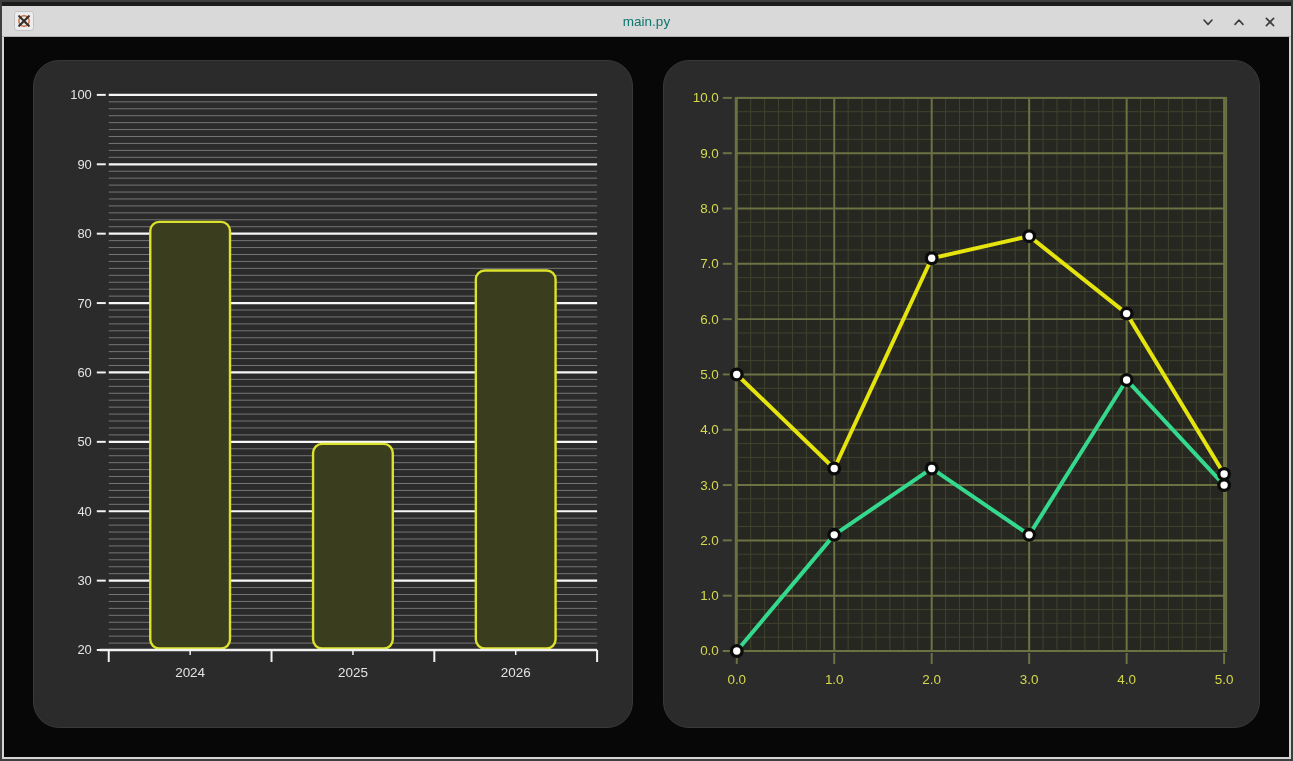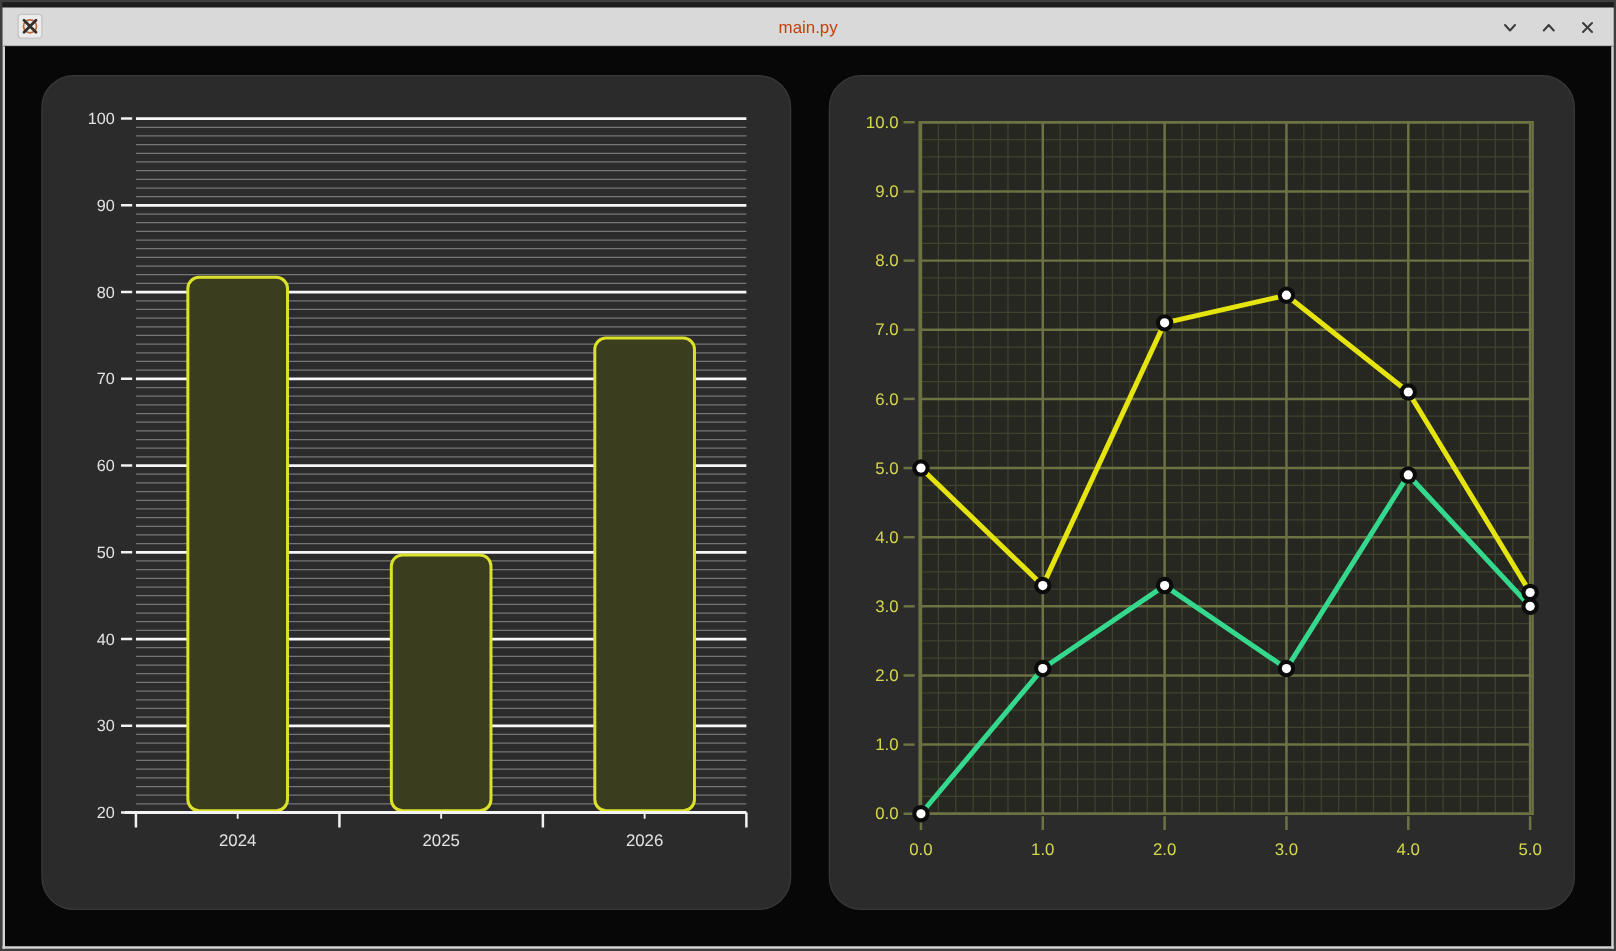--- a/index.html
+++ b/index.html
@@ -6,21 +6,21 @@
   *{box-sizing:border-box;}
   .stage{position:relative;width:1293px;height:761px;overflow:hidden;
          font-family:"Liberation Sans",sans-serif;}
   .window{position:absolute;inset:0;background:#3e3e3e;}
   .inner{position:absolute;left:2px;right:2px;top:2px;bottom:2px;background:#1c1c1c;}
   .top-strip{position:absolute;top:0;left:0;right:0;height:4px;background:#1c1c1c;}
   .titlebar{position:absolute;top:4px;left:0;right:0;height:31px;background:#d9d9d9;
             border-bottom:1px solid #b3b3b3;display:flex;align-items:center;}
   .app-icon{position:absolute;left:12px;top:5px;width:20px;height:20px;background:#ececec;
             border:1px solid #c4c4c4;border-radius:3px;display:flex;align-items:center;justify-content:center;}
-  .title{position:absolute;left:0;right:0;text-align:center;font-size:13.5px;color:#c2410c;}
+  .title{position:absolute;left:0;right:0;text-align:center;font-size:13.5px;color:#0f766e;}
   .controls{position:absolute;right:10px;top:0;height:31px;display:flex;align-items:center;gap:9px;}
   .ctrl{width:22px;height:22px;display:flex;align-items:center;justify-content:center;cursor:default;}
   .client{position:absolute;top:35px;left:0;right:0;bottom:0;background:#070707;
           border-left:2px solid #d4d4d4;border-right:2px solid #d4d4d4;border-bottom:2px solid #d4d4d4;}
   .panel{position:absolute;background:#2b2b2b;border:1px solid #383838;border-radius:26px;}
   .panel-bar{left:29px;top:23px;width:600px;height:668px;}
   .panel-line{left:659px;top:23px;width:597px;height:668px;}
   .panel svg{position:absolute;inset:0;}
   text{font-family:"Liberation Sans",sans-serif;}
 </style>

